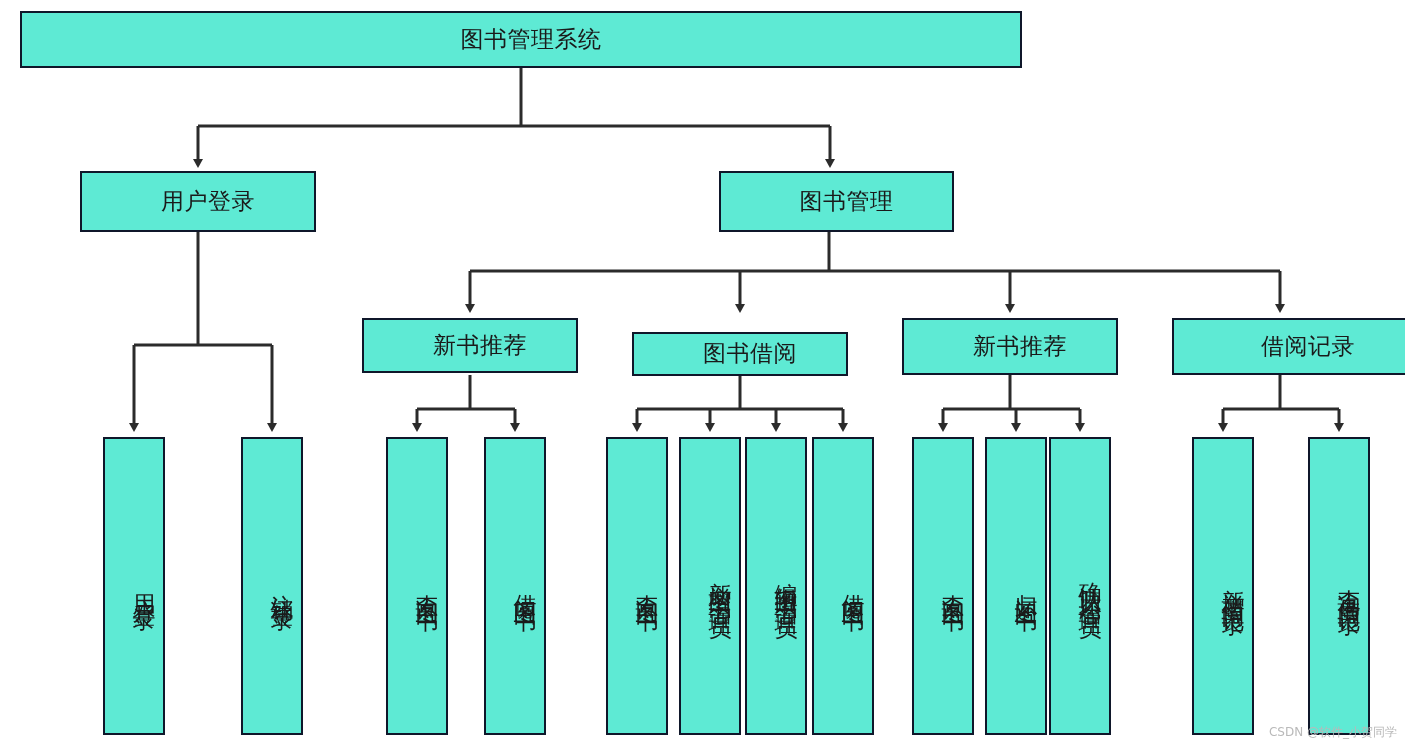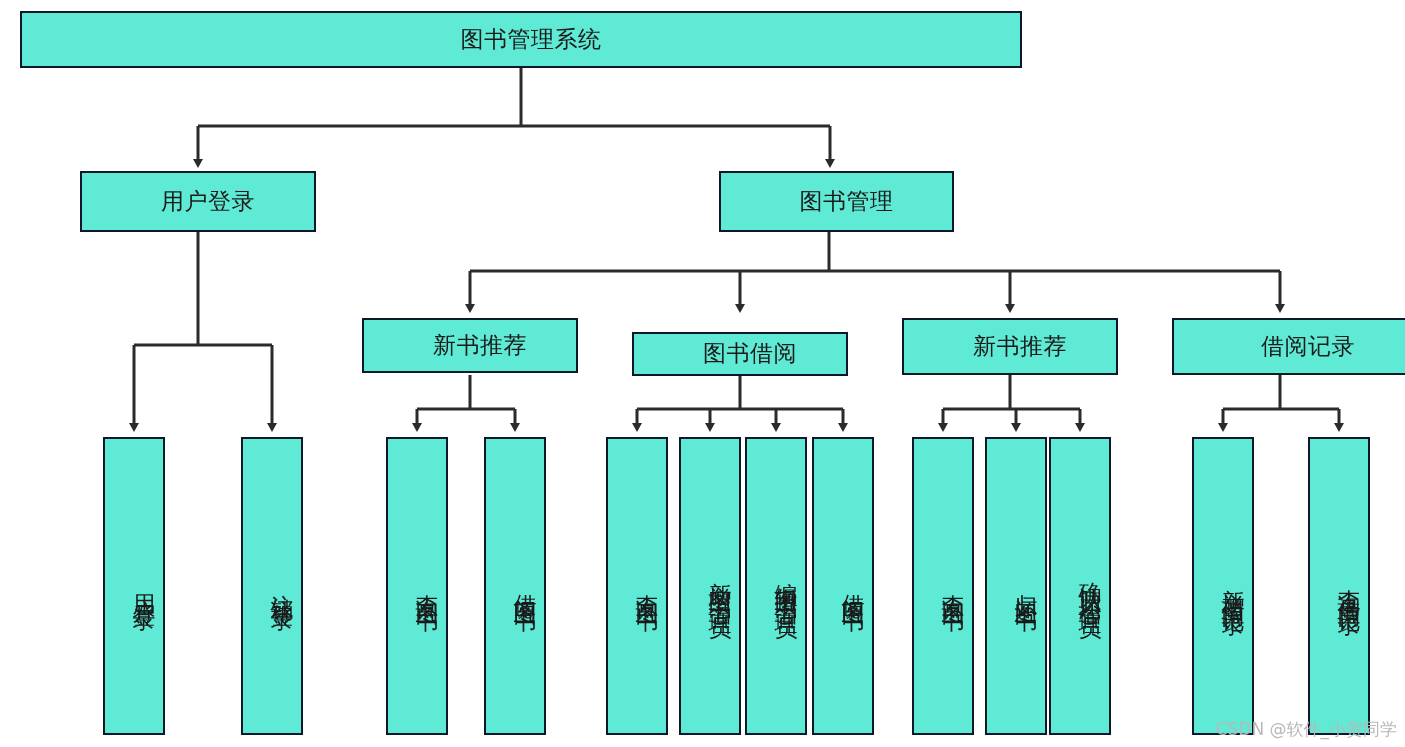--- a/index.html
+++ b/index.html
@@ -53,21 +53,21 @@
     text-orientation: upright;
     font-size: 23px;
     letter-spacing: 5px;
     line-height: 1;
     max-height: 100%;
   }
   #watermark {
     position: absolute;
     right: 8px;
     bottom: 6px;
-    font-size: 17px;
+    font-size: 12px;
     color: #b9b9b9;
     z-index: 5;
     white-space: nowrap;
     font-family: "DejaVu Sans", "Liberation Sans", sans-serif;
   }
 </style>
 </head>
 <body>
 
 <div id="canvas">

